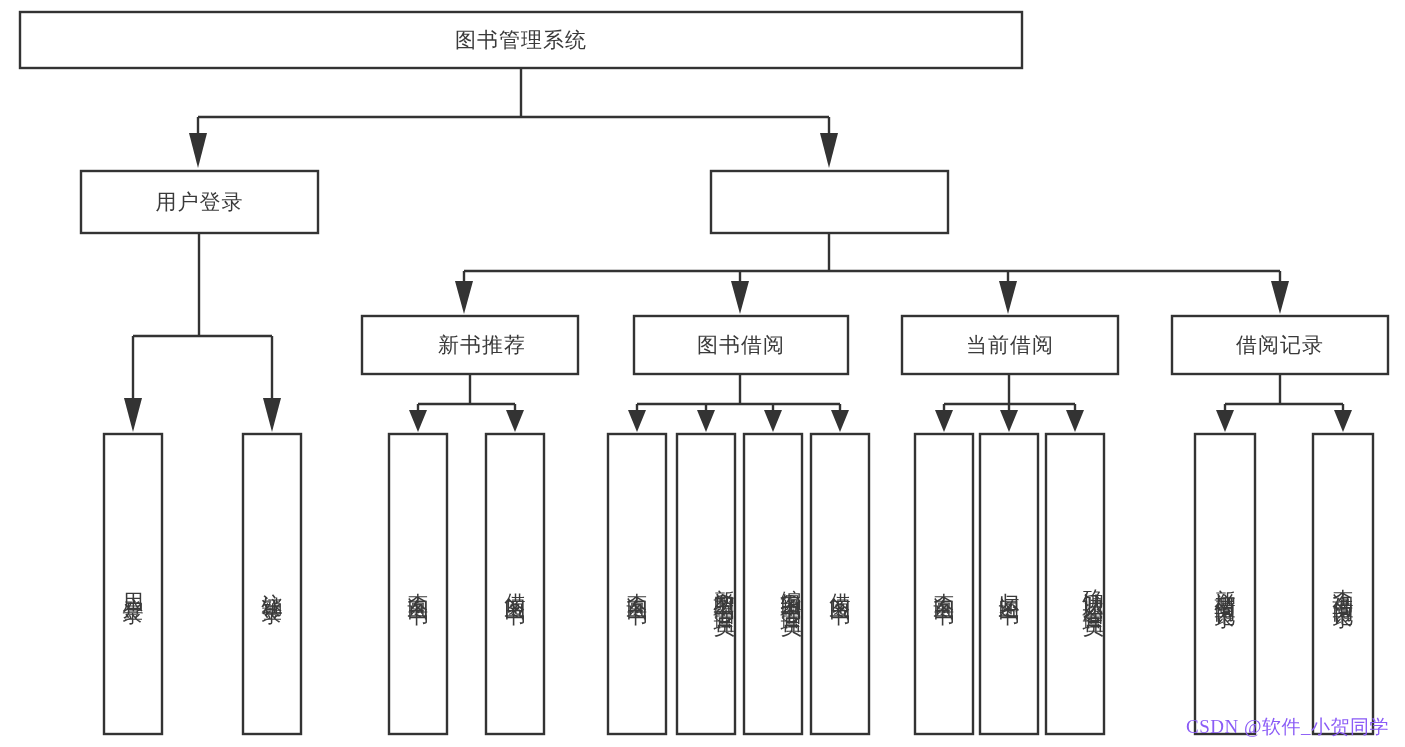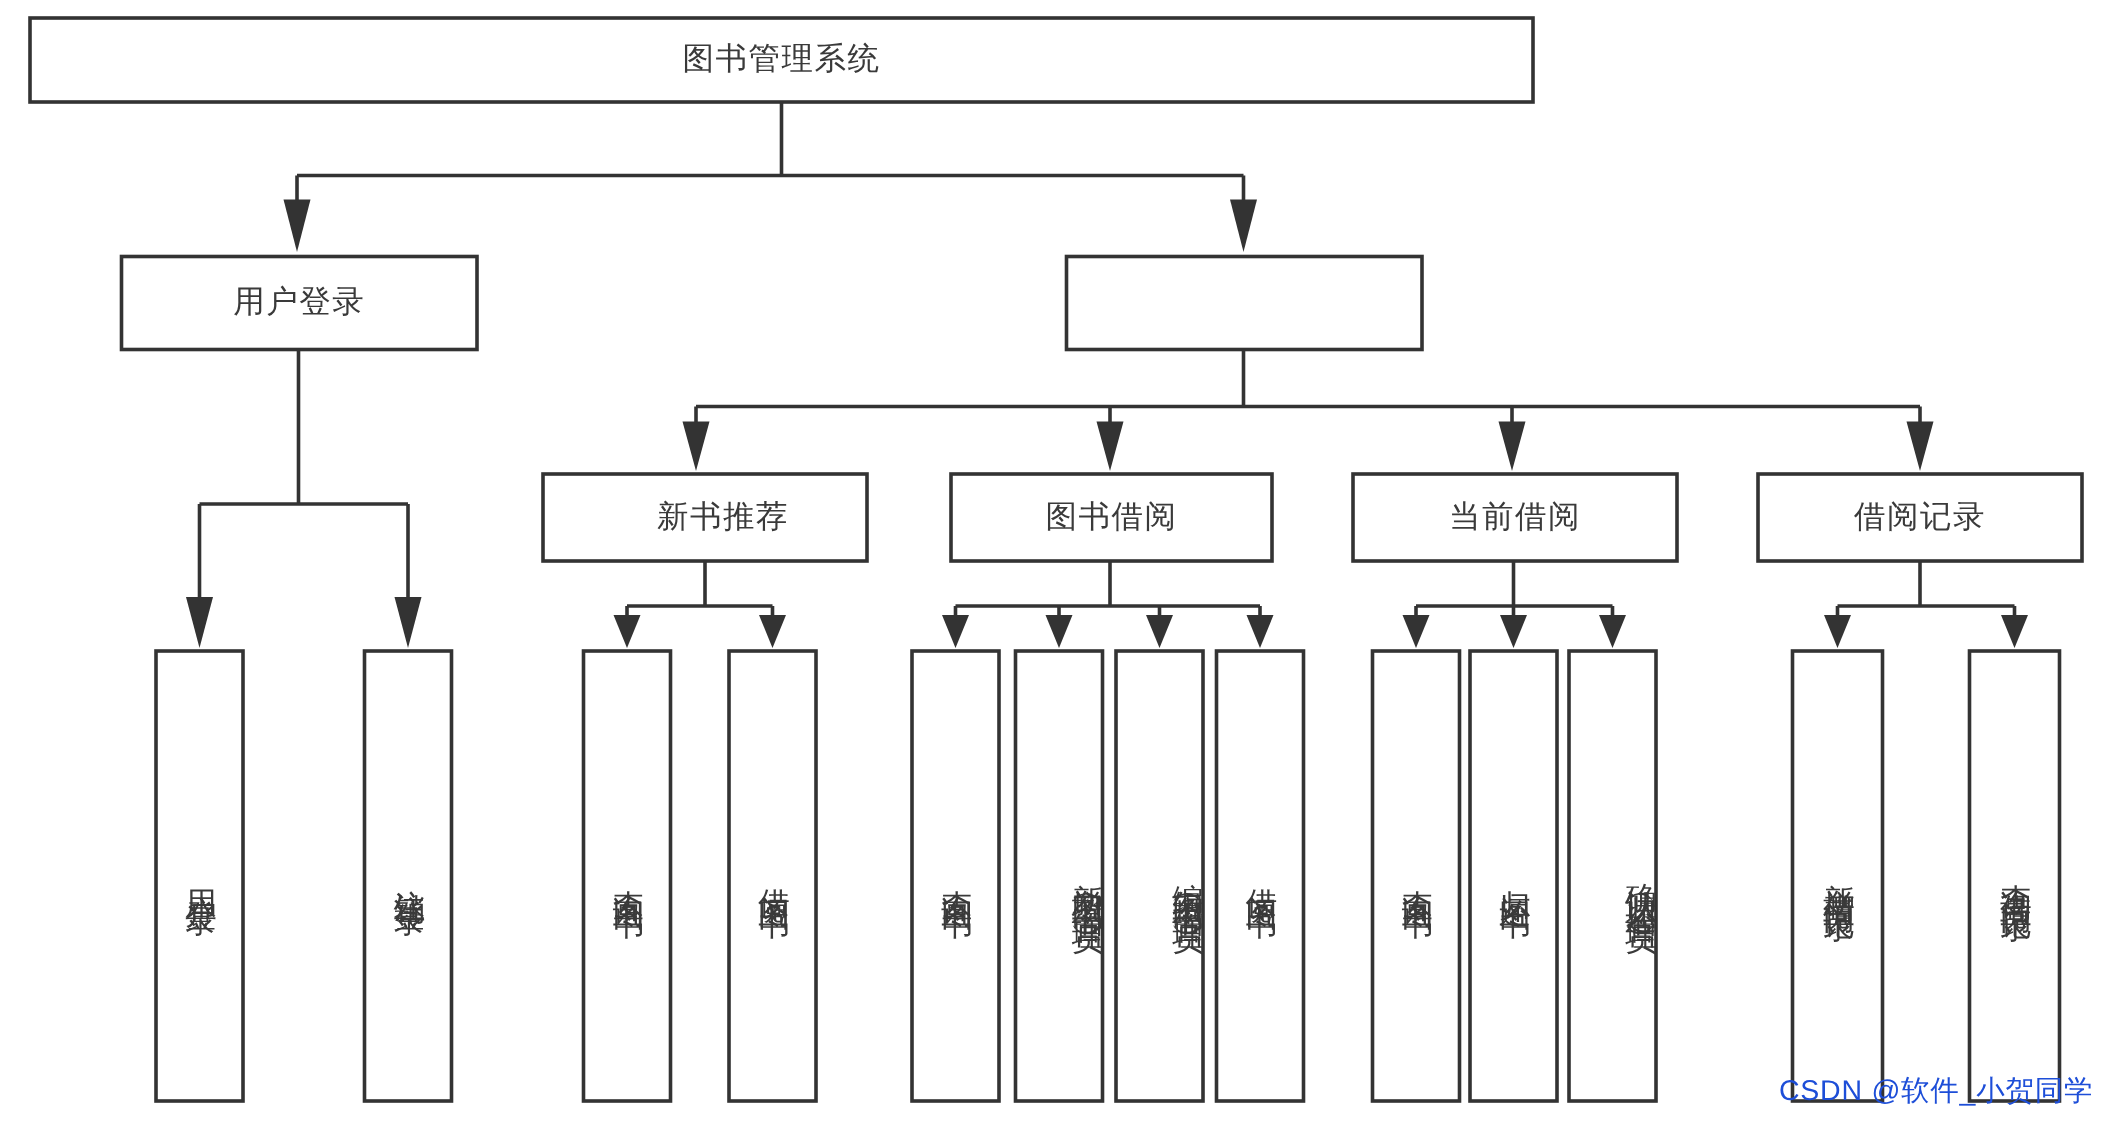--- a/index.html
+++ b/index.html
@@ -62,22 +62,22 @@
     font-size: 21px;
     letter-spacing: 4px;
     line-height: 1.05;
     white-space: nowrap;
   }
   .watermark {
     position: absolute;
     left: 1186px;
     top: 714px;
     font-size: 19px;
-    color: #1d4ed8;
-    font-family: Liberation Sans, sans-serif;
+    color: #8b5cf6;
+    font-family: Liberation Serif, serif;
     letter-spacing: 0.5px;
     white-space: nowrap;
     pointer-events: none;
   }
 </style>
 </head>
 <body>
 
 <div id="diagram-root">
 

